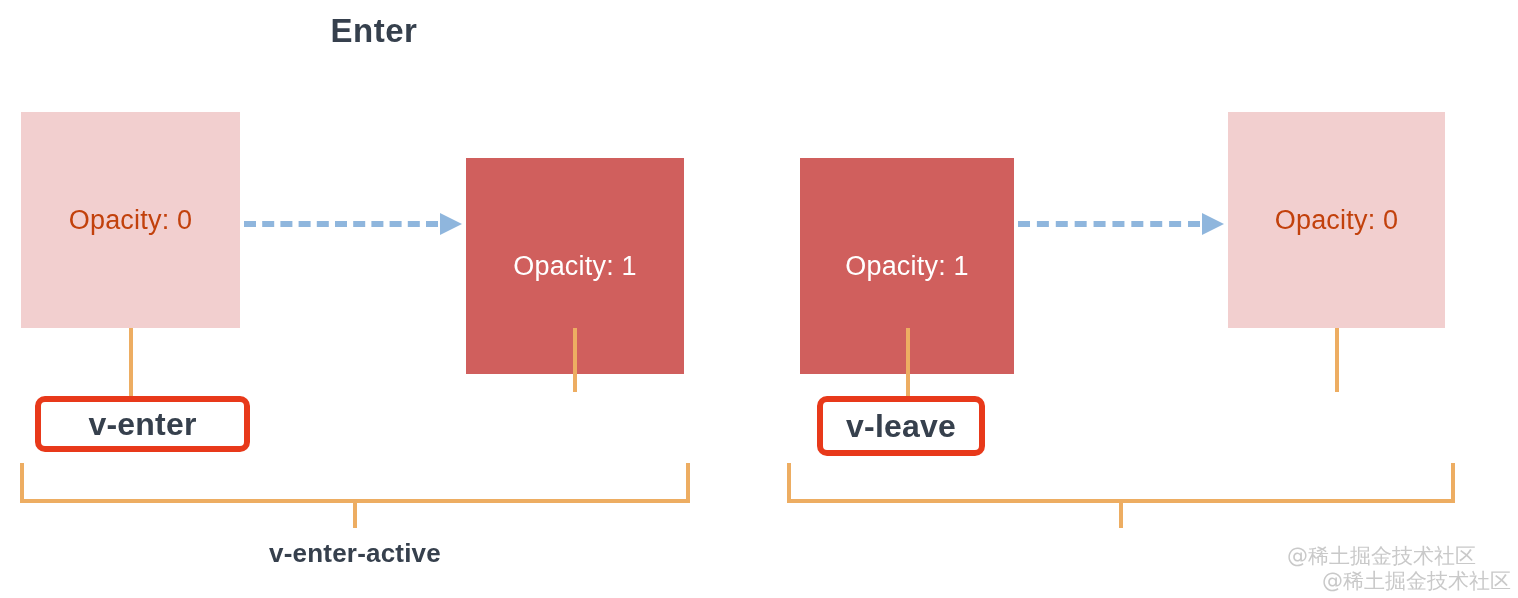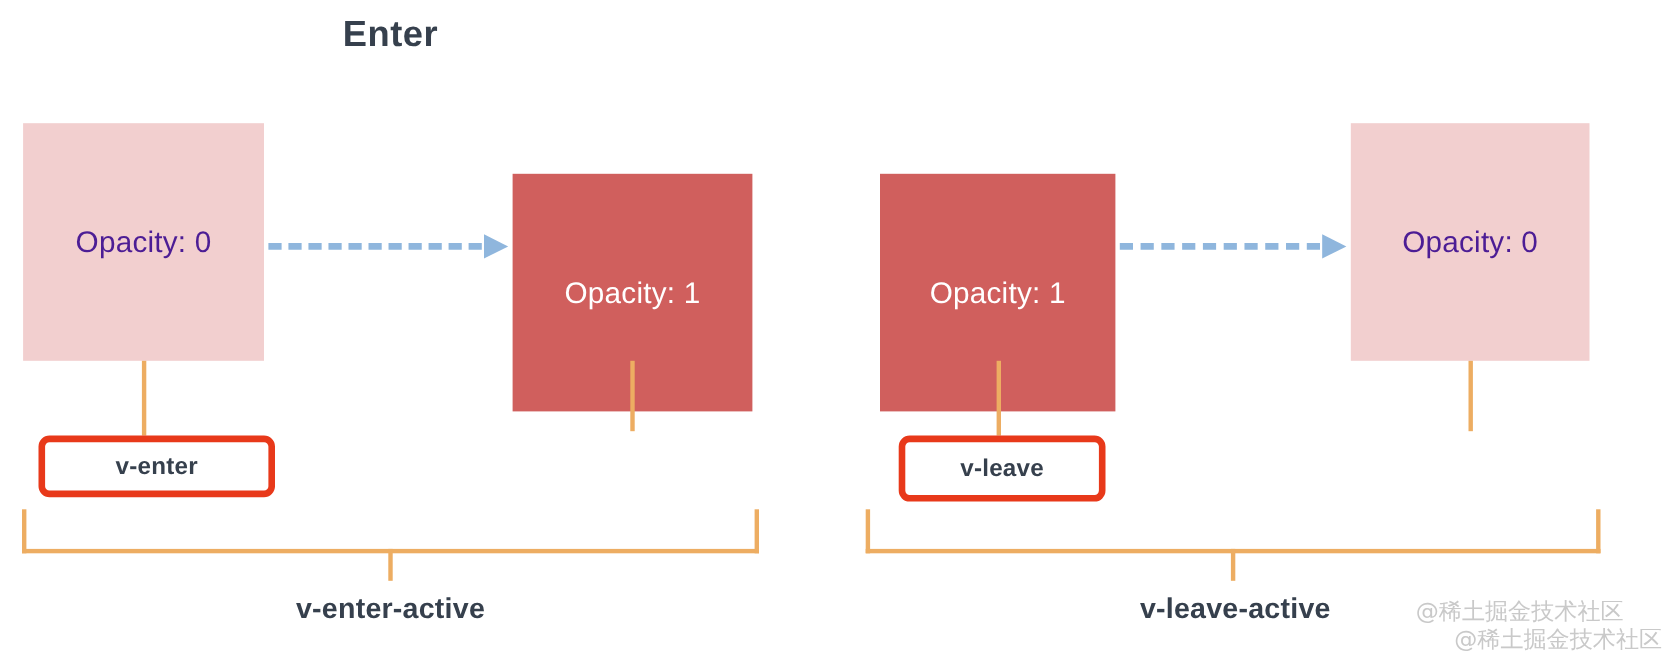--- a/index.html
+++ b/index.html
@@ -21,20 +21,21 @@
   
   .section-title {
     position: absolute;
     font-size: 33px;
     font-weight: bold;
     color: #36404d;
     letter-spacing: 0.5px;
     white-space: nowrap;
     text-align: center;
     transform: translateX(-50%);
+    margin-left: 19px;
   }
 
   
   .state-box {
     position: absolute;
     display: flex;
     align-items: center;
     justify-content: center;
     box-sizing: border-box;
   }
@@ -44,21 +45,21 @@
   .state-box.solid {
     background: #d05f5d;
     margin-top: 46px;
   }
   .state-box .box-label {
     font-size: 27px;
     font-weight: 400;
     letter-spacing: 0.2px;
     white-space: nowrap;
   }
-  .state-box.pale .box-label  { color: #4c1d95; }
+  .state-box.pale .box-label  { color: #c2410c; }
   .state-box.solid .box-label { color: #ffffff; }
 
   
   .arrow-wrap {
     position: absolute;
     height: 22px;
     display: flex;
     align-items: center;
   }
   .arrow-dashes {
@@ -99,21 +100,21 @@
     position: absolute;
     box-sizing: border-box;
     border: 6px solid #e8391a;
     border-radius: 10px;
     background: #ffffff;
     display: flex;
     align-items: center;
     justify-content: center;
   }
   .highlight-box .class-label-inner {
-    font-size: 22px;
+    font-size: 32px;
     font-weight: bold;
     color: #36404d;
     white-space: nowrap;
     letter-spacing: 0.2px;
   }
 
   
   .bracket {
     position: absolute;
     box-sizing: border-box;
@@ -178,25 +179,24 @@
     <span class="arrow-head"></span>
   </div>
 
   <div class="state-box pale" style="left:1228px; top:112px; width:217px; height:216px;">
     <span class="box-label">Opacity: 0</span>
   </div>
 
   <div class="stem" style="left:906px; top:328px; height:68px;"></div>
   <div class="stem" style="left:1335px; top:328px; height:64px;"></div>
 
-  <div class="highlight-box" style="left:817px; top:396px; width:188px; height:60px;">
+  <div class="highlight-box" style="left:817px; top:396px; width:168px; height:60px;">
     <span class="class-label-inner">v-leave</span>
   </div>
 
 
   <div class="bracket" style="left:787px; top:463px; width:668px; height:40px;"></div>
   <div class="bracket-stem" style="left:1119px; top:499px; height:29px;"></div>
-  <div class="class-label" style="left:1123px; top:538px;">v-leave-active</div>
 
   <div class="watermark" style="left:1287px; top:542px;">@稀土掘金技术社区</div>
   <div class="watermark" style="left:1322px; top:567px;">@稀土掘金技术社区</div>
 
 </div>
 
 </body></html>

